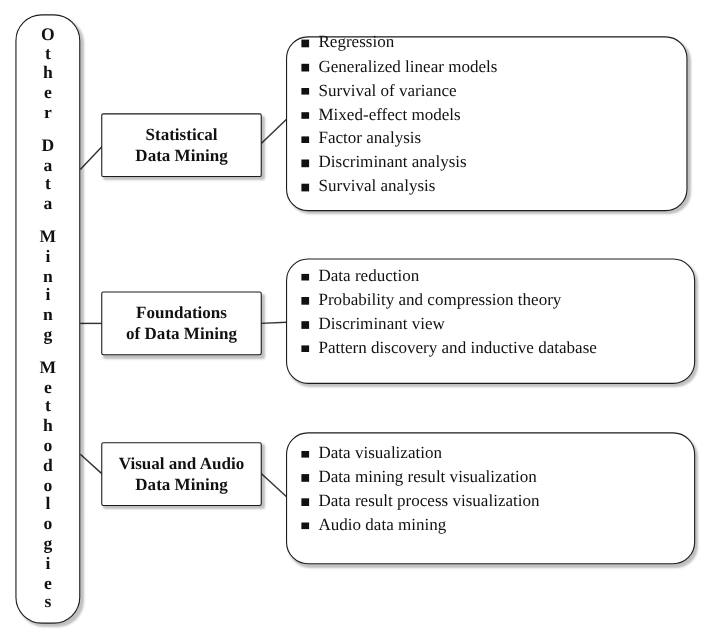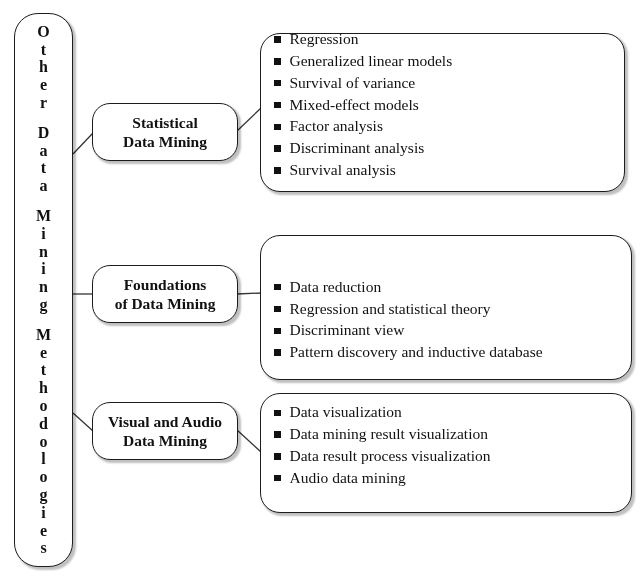--- a/index.html
+++ b/index.html
@@ -55,21 +55,21 @@
   }
   .vletter {
     font-weight: bold;
     font-size: 16px;
     line-height: 17.8px;
   }
   
   .cat {
     width: 146px;
     height: 58px;
-    border-radius: 18px;
+    border-radius: 2px;
     border-width: 1.7px;
     display: flex;
     align-items: center;
     justify-content: center;
     text-align: center;
     font-weight: bold;
     font-size: 15.5px;
     line-height: 19px;
     white-space: pre-line;
   }
@@ -78,21 +78,21 @@
   .cat2 { left: 92px; top: 402px; font-family: Liberation Serif, serif; }
   
   .list {
     border-radius: 20px;
     display: flex;
     flex-direction: column;
     justify-content: center;
     padding: 0 8px 16px 13px;
   }
   .list0 { left: 260px; top: 33px;  width: 365px; height: 159px; }
-  .list1 { left: 260px; top: 235px; width: 372px; height: 145px; justify-content: flex-end; }
+  .list1 { left: 260px; top: 235px; width: 372px; height: 114px; }
   .list2 { left: 260px; top: 393px; width: 372px; height: 120px; }
   .list ul {
     margin: 0;
     padding: 0;
     list-style: none;
   }
   .list li {
     display: flex;
     align-items: center;
     font-size: 15.5px;
@@ -204,21 +204,21 @@
       </ul>
   </div>
   <div class="box list list1">
     <ul>
         <li>
           <span class="bullet"></span>
           <span>Data reduction</span>
         </li>
         <li>
           <span class="bullet"></span>
-          <span>Regression and statistical theory</span>
+          <span>Probability and compression theory</span>
         </li>
         <li>
           <span class="bullet"></span>
           <span>Discriminant view</span>
         </li>
         <li>
           <span class="bullet"></span>
           <span>Pattern discovery and inductive database</span>
         </li>
       </ul>

